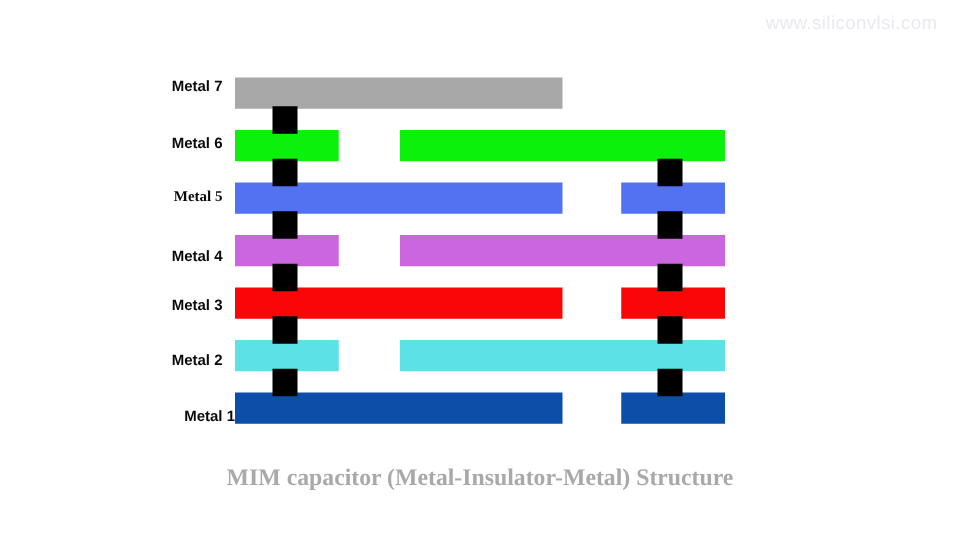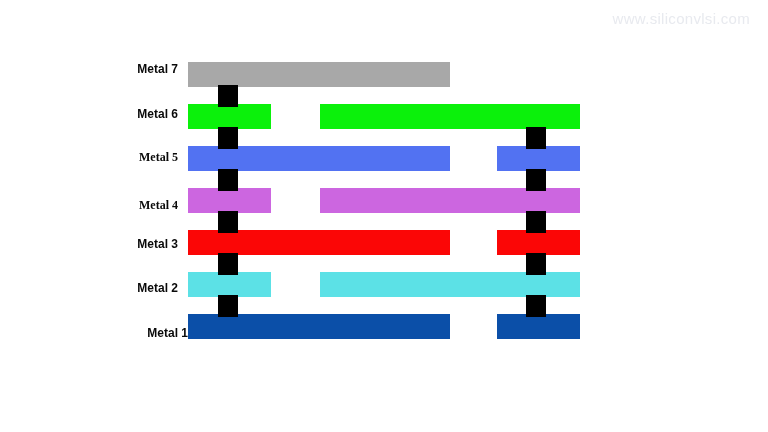--- a/index.html
+++ b/index.html
@@ -73,21 +73,21 @@
 
   <div id="layers-host">
       <div class="layer-label" style="left: 58px; top: 63px;">Metal 7</div>
       <div class="bar" style="left: 188px; top: 62px; width: 262px; background: rgb(168, 168, 168);"></div>
       <div class="layer-label" style="left: 58px; top: 108px;">Metal 6</div>
       <div class="bar" style="left: 188px; top: 104px; width: 83px; background: rgb(11, 241, 11);"></div>
       <div class="bar" style="left: 320px; top: 104px; width: 260px; background: rgb(11, 241, 11);"></div>
       <div class="layer-label" style="left: 58px; top: 151px; font-family: Liberation Serif, serif;">Metal 5</div>
       <div class="bar" style="left: 188px; top: 146px; width: 262px; background: rgb(82, 114, 242);"></div>
       <div class="bar" style="left: 497px; top: 146px; width: 83px; background: rgb(82, 114, 242);"></div>
-      <div class="layer-label" style="left: 58px; top: 199px; font-family: Liberation Serif, serif;">Metal 4</div>
+      <div class="layer-label" style="left: 58px; top: 199px;">Metal 4</div>
       <div class="bar" style="left: 188px; top: 188px; width: 83px; background: rgb(204, 102, 224);"></div>
       <div class="bar" style="left: 320px; top: 188px; width: 260px; background: rgb(204, 102, 224);"></div>
       <div class="layer-label" style="left: 58px; top: 238px;">Metal 3</div>
       <div class="bar" style="left: 188px; top: 230px; width: 262px; background: rgb(251, 6, 6);"></div>
       <div class="bar" style="left: 497px; top: 230px; width: 83px; background: rgb(251, 6, 6);"></div>
       <div class="layer-label" style="left: 58px; top: 282px;">Metal 2</div>
       <div class="bar" style="left: 188px; top: 272px; width: 83px; background: rgb(92, 225, 230);"></div>
       <div class="bar" style="left: 320px; top: 272px; width: 260px; background: rgb(92, 225, 230);"></div>
       <div class="layer-label" style="left: 68px; top: 327px;">Metal 1</div>
       <div class="bar" style="left: 188px; top: 314px; width: 262px; background: rgb(11, 79, 168);"></div>
@@ -98,14 +98,15 @@
       <div class="via" style="left: 218px; top: 211px; background: rgb(0, 0, 0);"></div>
       <div class="via" style="left: 218px; top: 253px; background: rgb(0, 0, 0);"></div>
       <div class="via" style="left: 218px; top: 295px; background: rgb(0, 0, 0);"></div>
       <div class="via" style="left: 526px; top: 127px; background: rgb(0, 0, 0);"></div>
       <div class="via" style="left: 526px; top: 169px; background: rgb(0, 0, 0);"></div>
       <div class="via" style="left: 526px; top: 211px; background: rgb(0, 0, 0);"></div>
       <div class="via" style="left: 526px; top: 253px; background: rgb(0, 0, 0);"></div>
       <div class="via" style="left: 526px; top: 295px; background: rgb(0, 0, 0);"></div>
     </div>
 
+  <div class="caption" style="top: 372px;">MIM capacitor (Metal-Insulator-Metal) Structure</div>
 
 </div>
 
 </body></html>

